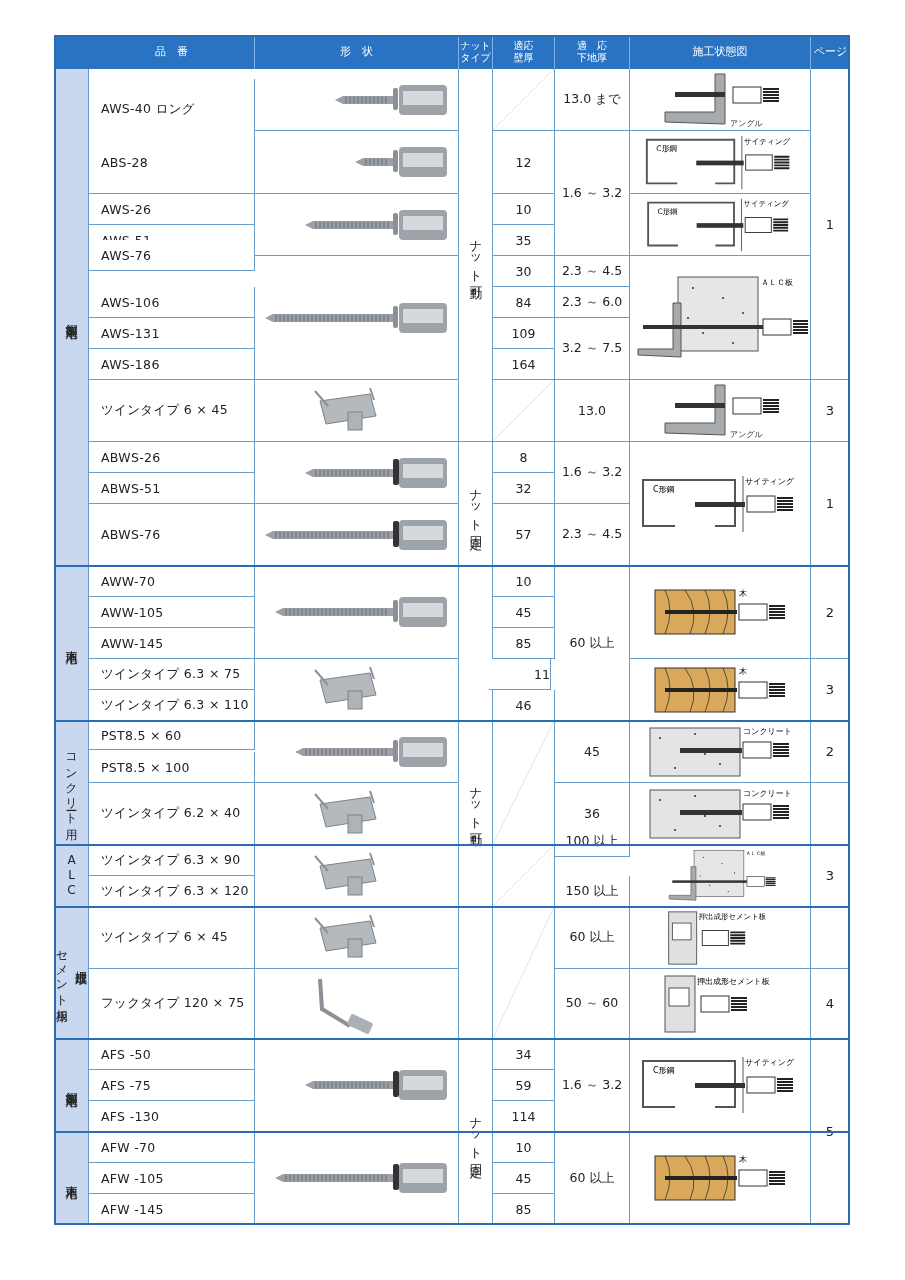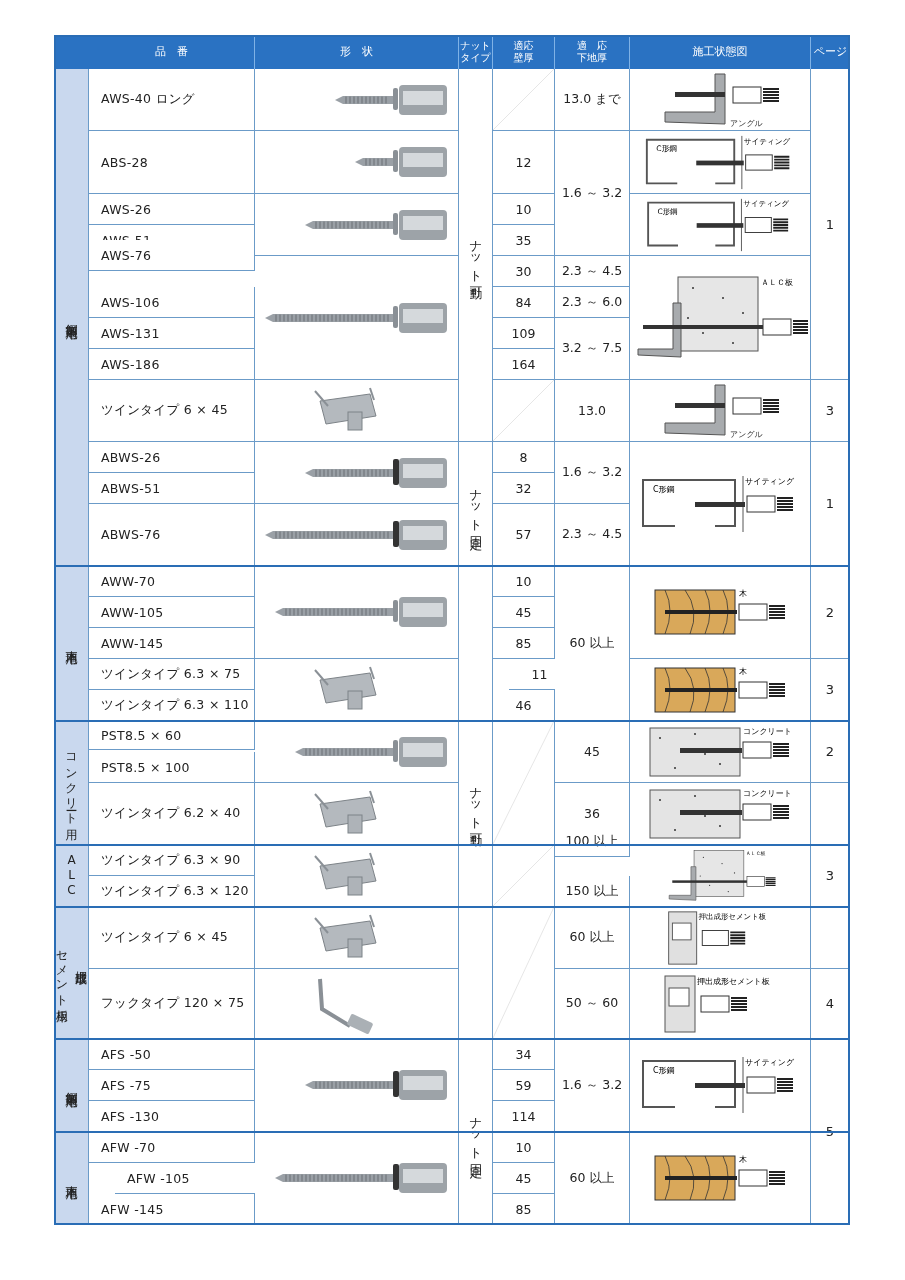--- a/index.html
+++ b/index.html
@@ -48,21 +48,21 @@
     <div class="cell use" style="left: 54px; width: 35px; top: 907px; height: 132px;">
       <span class="vert">セメント板用</span>
       <span class="vert" style="margin-top:-20px">押出成形</span>
     </div>
     <div class="cell use" style="left: 54px; width: 35px; top: 1039px; height: 93px;">
       <span class="vert">鋼製下地用</span>
     </div>
     <div class="cell use" style="left: 54px; width: 35px; top: 1132px; height: 93px;">
       <span class="vert">木下地用</span>
     </div>
-    <div class="cell name" style="left: 89px; width: 166px; top: 69px; height: 62px;">
+    <div class="cell name" style="left: 89px; width: 166px; top: 79px; height: 62px;">
       <span>AWS-40 ロング</span>
     </div>
     <div class="cell name" style="left: 89px; width: 166px; top: 131px; height: 63px;">
       <span>ABS-28</span>
     </div>
     <div class="cell name" style="left: 89px; width: 166px; top: 194px; height: 31px;">
       <span>AWS-26</span>
     </div>
     <div class="cell name" style="left: 89px; width: 166px; top: 225px; height: 31px;">
       <span>AWS-51</span>
@@ -132,21 +132,21 @@
     </div>
     <div class="cell name" style="left: 89px; width: 166px; top: 1070px; height: 31px;">
       <span>AFS -75</span>
     </div>
     <div class="cell name" style="left: 89px; width: 166px; top: 1101px; height: 31px;">
       <span>AFS -130</span>
     </div>
     <div class="cell name" style="left: 89px; width: 166px; top: 1132px; height: 31px;">
       <span>AFW -70</span>
     </div>
-    <div class="cell name" style="left: 89px; width: 166px; top: 1163px; height: 31px; margin-left: 26px;">
+    <div class="cell name" style="left: 89px; width: 166px; top: 1163px; height: 31px;">
       <span>AFW -105</span>
     </div>
     <div class="cell name" style="left: 89px; width: 166px; top: 1194px; height: 31px;">
       <span>AFW -145</span>
     </div>
     <div class="cell pic" style="left: 255px; width: 204px; top: 69px; height: 62px;">
       <svg width="115" height="32" viewBox="0 0 115 32">
         <polygon points="0,16 8,12 60,12 60,20 8,20" fill="#9aa0a6"></polygon>
         <line x1="10" y1="16" x2="54" y2="16" stroke="#6b7075" stroke-dasharray="2 2" stroke-width="7" opacity="0.5"></line>
         <rect x="58" y="4" width="5" height="22" rx="2" fill="#8a9096"></rect>
@@ -355,21 +355,21 @@
     </div>
     <div class="cell ctr" style="left: 493px; width: 62px; top: 566px; height: 31px;">
       <span>10</span>
     </div>
     <div class="cell ctr" style="left: 493px; width: 62px; top: 597px; height: 31px;">
       <span>45</span>
     </div>
     <div class="cell ctr" style="left: 493px; width: 62px; top: 628px; height: 31px;">
       <span>85</span>
     </div>
-    <div class="cell ctr" style="left: 509px; width: 62px; top: 659px; height: 31px;">
+    <div class="cell ctr" style="left: 489px; width: 62px; top: 659px; height: 31px; justify-content: flex-end;">
       <span>11</span>
     </div>
     <div class="cell ctr" style="left: 493px; width: 62px; top: 690px; height: 31px;">
       <span>46</span>
     </div>
     <div class="cell ctr" style="left: 493px; width: 62px; top: 721px; height: 124px;">
       <svg width="100%" height="100%" preserveAspectRatio="none" viewBox="0 0 10 10">
         <line x1="0" y1="10" x2="10" y2="0" stroke="#555" stroke-width="0.15" vector-effect="non-scaling-stroke"></line>
       </svg>
     </div>

